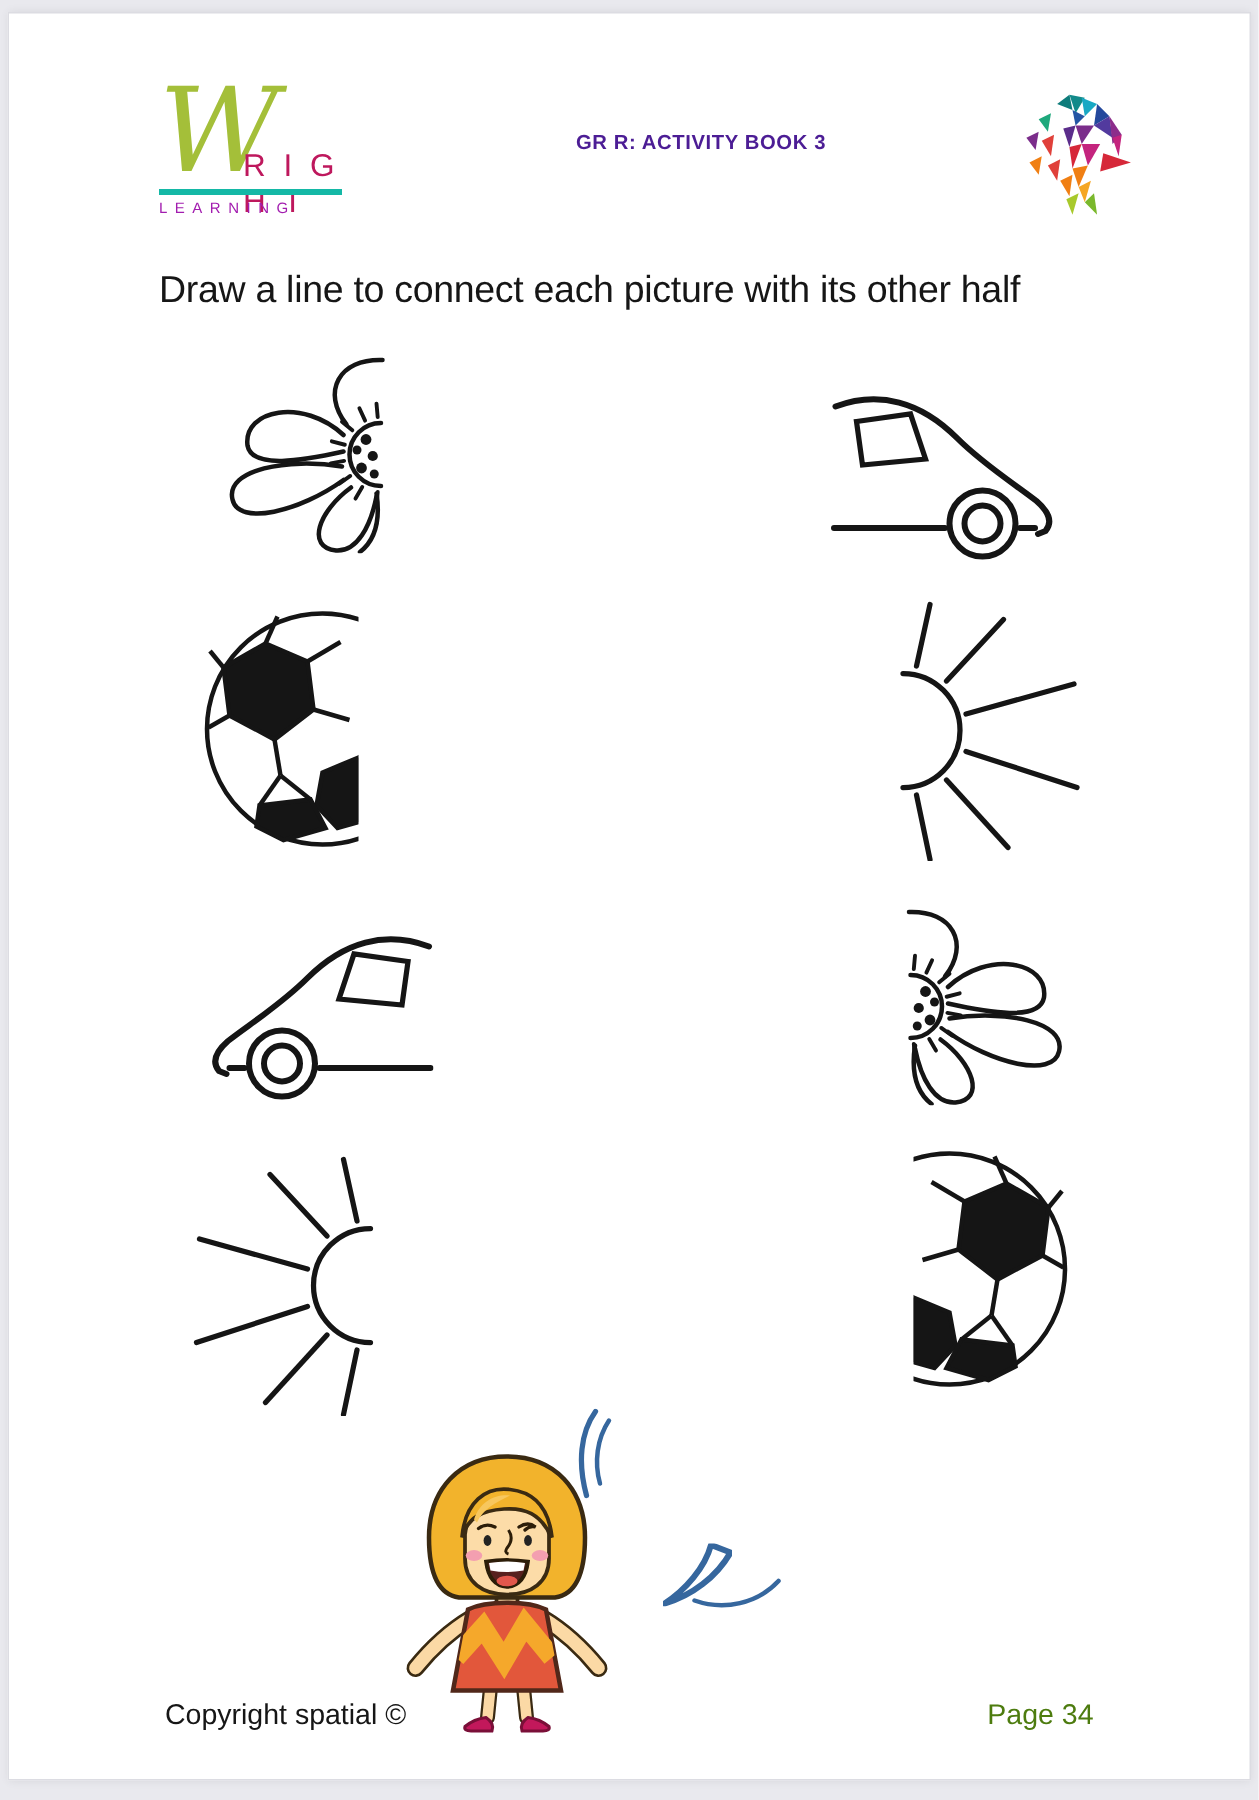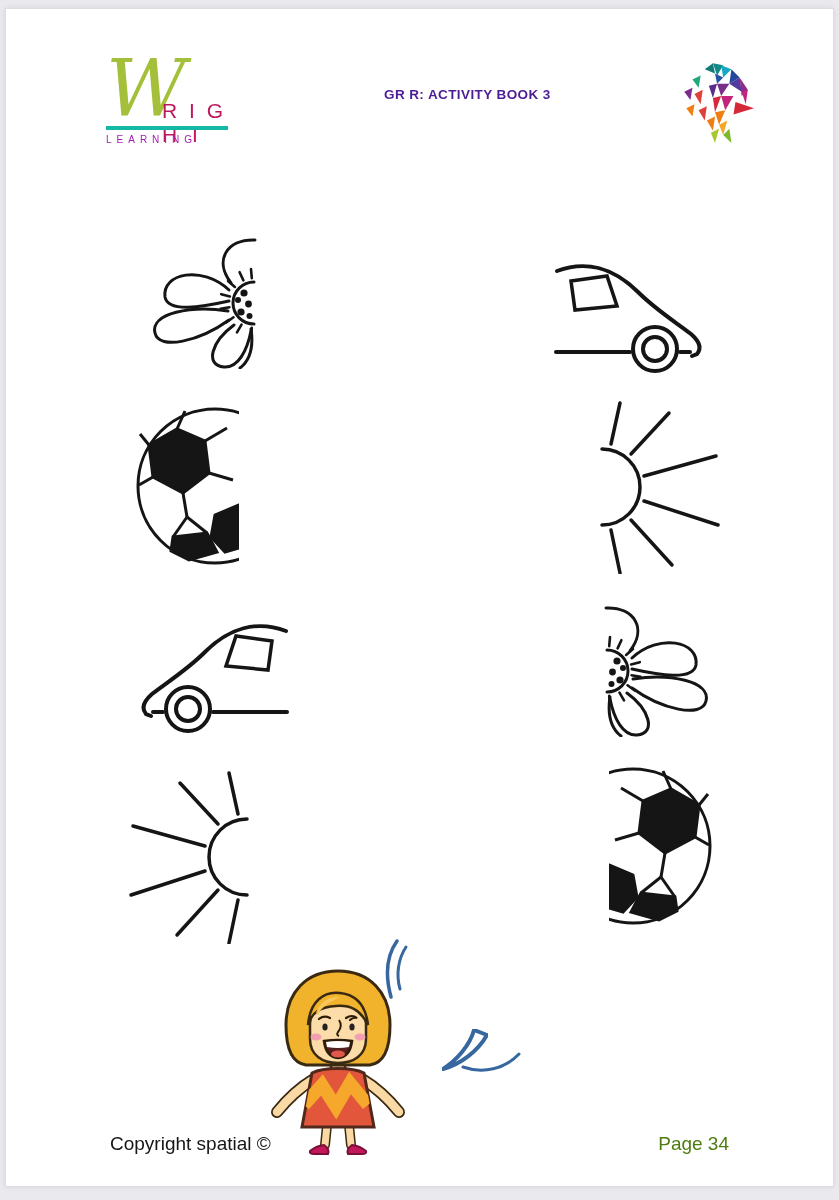--- a/index.html
+++ b/index.html
@@ -182,20 +182,21 @@
         <polygon points="24,52 32,48 30,62" fill="#e0403a"></polygon>
         <polygon points="40,54 50,52 44,66" fill="#f07f13"></polygon>
         <polygon points="44,66 52,62 48,76" fill="#f5a623"></polygon>
         <polygon points="32,62 40,58 38,72" fill="#f07f13"></polygon>
         <polygon points="36,74 44,70 40,84" fill="#a8c92c"></polygon>
         <polygon points="48,76 54,70 56,84" fill="#7ab82c"></polygon>
       </g>
     </svg>
   </div>
 
+  <div class="instruction">Draw a line to connect each picture with its other half</div>
 
   <div class="pic pic-r1l">
     <svg viewBox="0 0 125 132">
         <use href="#sym-flower"></use>
       </svg>
   </div>
   <div class="pic pic-r1r">
     <svg viewBox="0 0 155 130">
         <use href="#sym-car"></use>
       </svg>

